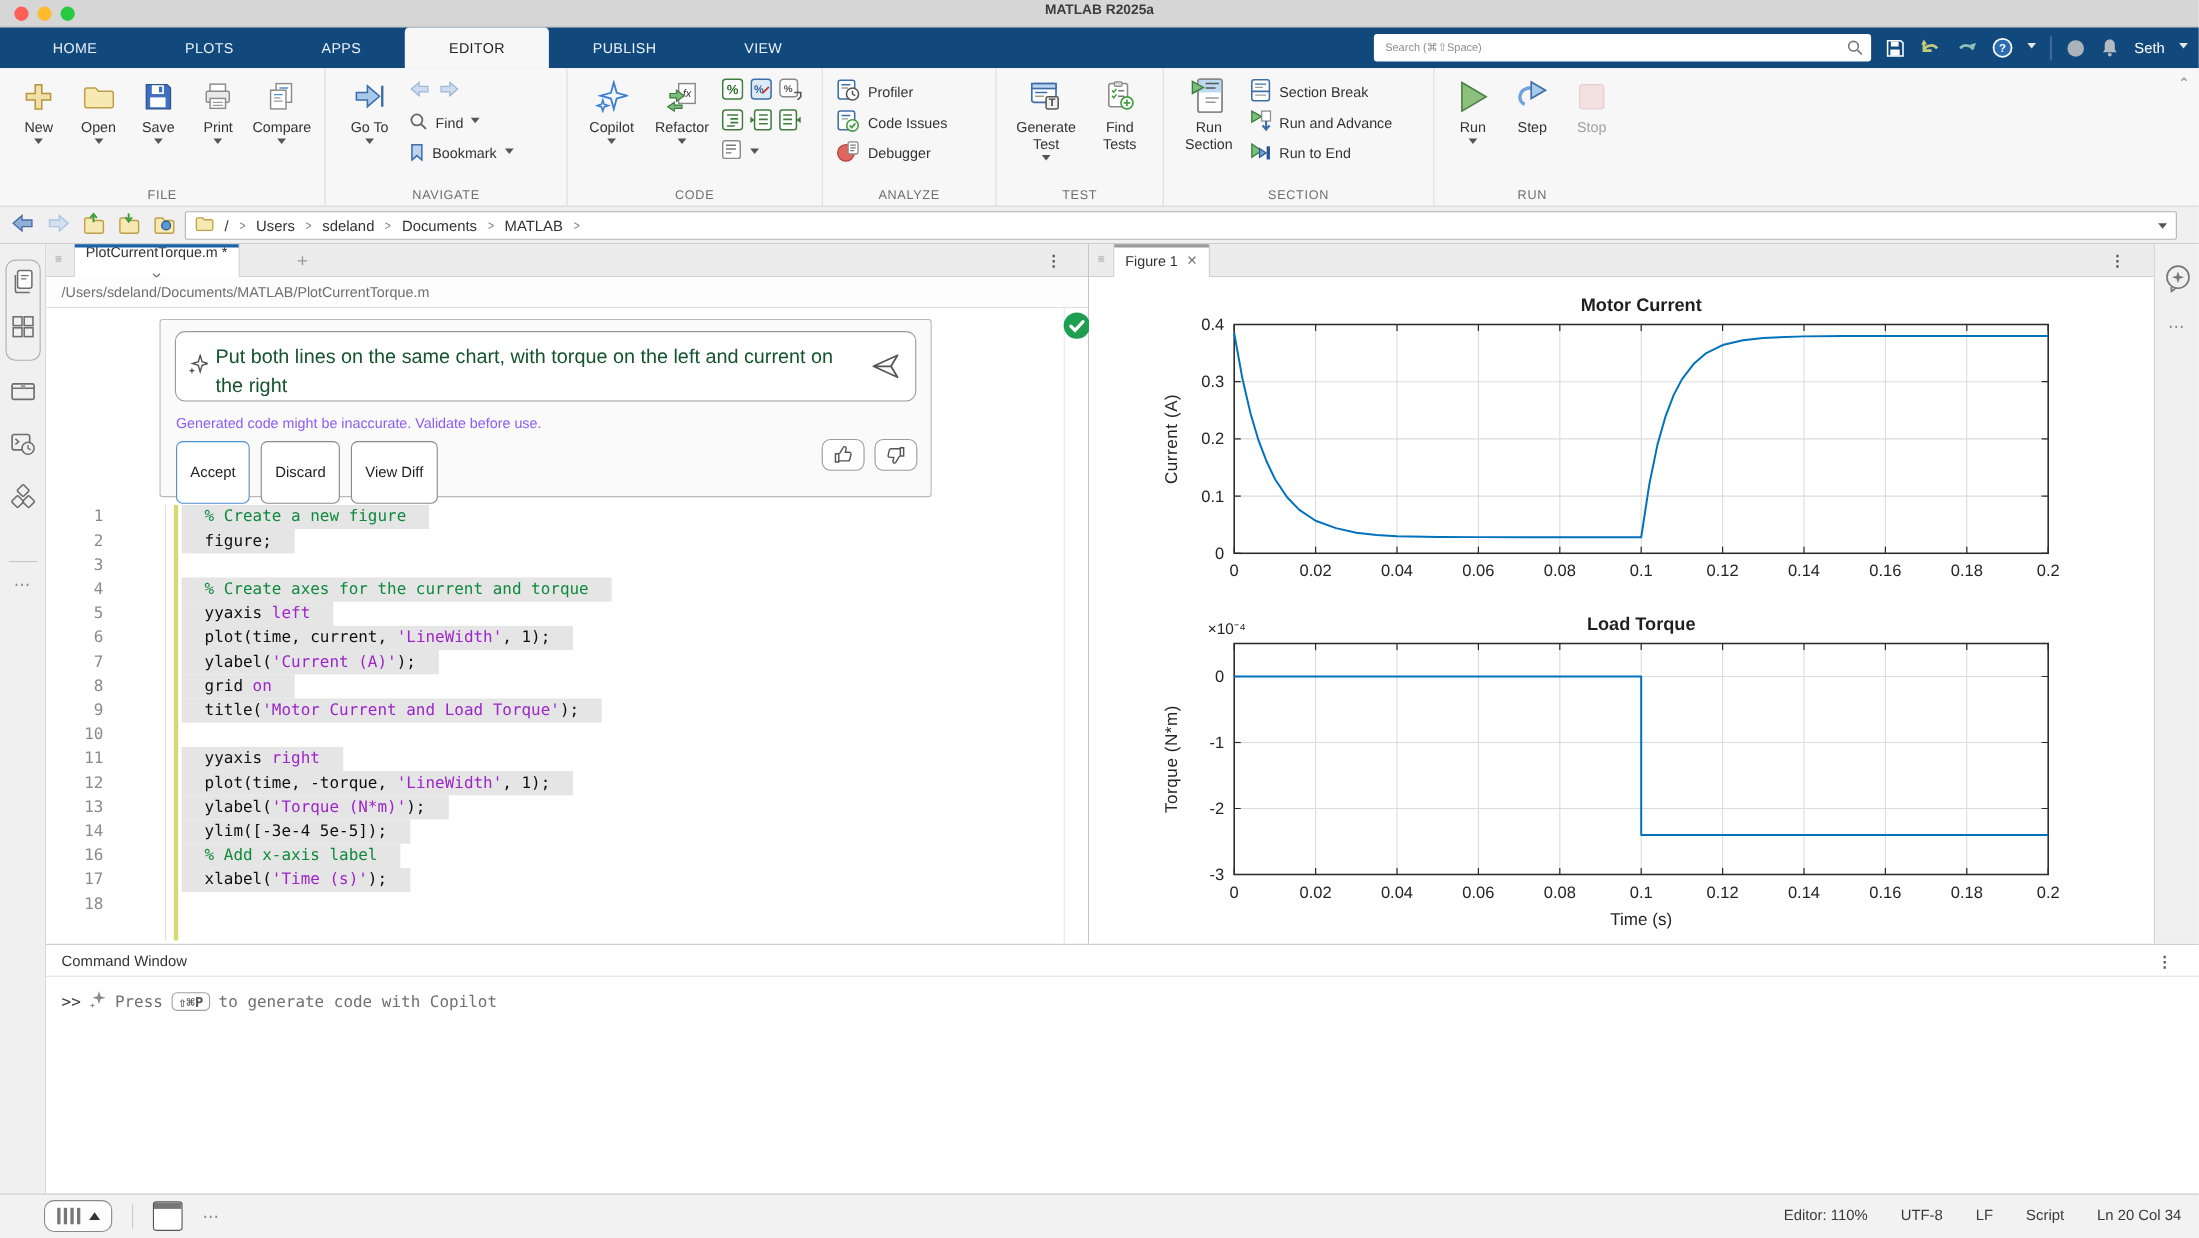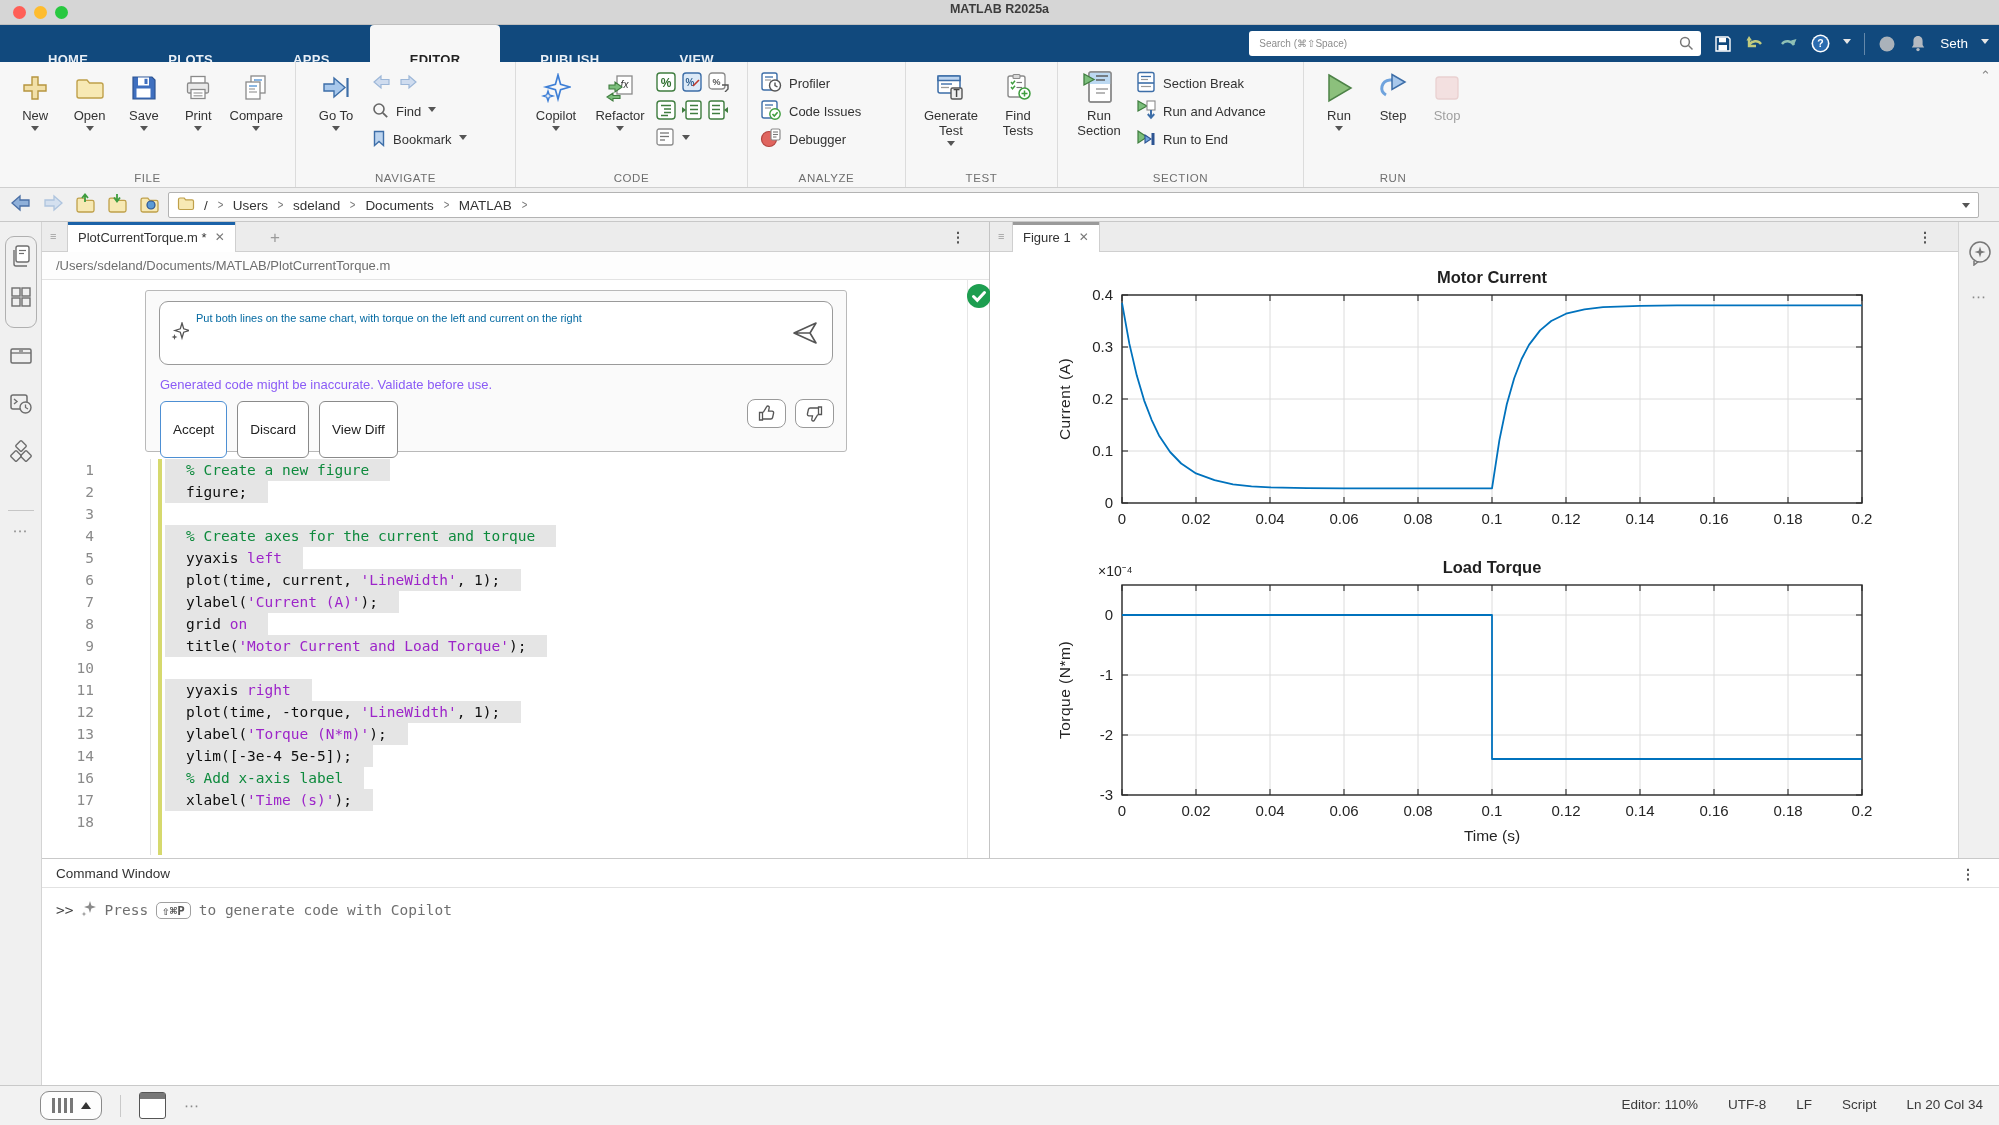--- a/index.html
+++ b/index.html
@@ -12,21 +12,21 @@
               background:#d6d6d6; border-bottom:1px solid #bfbfbf; }
   .tl { position:absolute; top:6px; width:13px; height:13px; border-radius:50%; }
   .tl.red{ left:13px; background:#ff5f57; } .tl.yel{ left:34px; background:#febc2e; }
   .tl.grn{ left:55px; background:#28c840; }
   .win-title { position:absolute; width:100%; text-align:center; top:2px;
                font-size:12.5px; font-weight:bold; color:#3c3c3c; }
 
   
   .ribbon { position:absolute; left:0; top:25px; width:100%; height:37px; background:#11497d; }
   .rtabs { position:absolute; left:8px; top:0; height:37px; display:flex; }
-  .rtab { padding:16px 40px; line-height:37px; font-size:13px; font-weight:bold;
+  .rtab { padding:0 40px; line-height:37px; font-size:13px; font-weight:normal;
           color:#e9eff6; letter-spacing:.3px; cursor:default; }
   .rtab.active { background:#f7f7f7; color:#222; border-radius:4px 4px 0 0; }
   .rright { position:absolute; right:10px; top:0; height:37px; display:flex; align-items:center; gap:13px; }
   .searchbox { position:relative; width:452px; height:25px; }
   .searchbox input { width:100%; height:100%; border:none; border-radius:3px; background:#fff;
                      font-size:10px; color:#333; padding:0 28px 0 10px; outline:none;
                      font-family:"Liberation Sans",sans-serif; }
   .searchbox input::placeholder { color:#8c8c8c; }
   .searchbox svg { position:absolute; right:7px; top:5px; }
   .ric { display:flex; align-items:center; justify-content:center; height:24px; }
@@ -81,35 +81,35 @@
           border-right:1px solid #cfcfcf; }
   .ptab .topline { position:absolute; left:0; top:0; width:100%; height:3px; }
   .closex { color:#777; font-size:12px; }
   .handle { color:#9a9a9a; font-size:11px; letter-spacing:0; line-height:1; }
   .kebab { color:#555; font-size:14px; font-weight:bold; }
 
   
   .editor-panel { position:absolute; left:42px; top:222px; width:948px; height:636px;
                   background:#fff; border-right:1px solid #c4c4c4; }
   .editor-handle { position:absolute; left:8px; top:9px; }
-  .etab { left:25px; }
+  .etab { left:25px;flex-direction:column; }
   .plus-tab { position:absolute; left:228px; top:6px; color:#9a9a9a; font-size:17px; }
   .editor-kebab { position:absolute; right:24px; top:7px; }
   .pathrow { position:absolute; left:0; top:30px; right:0; height:28px; background:#fdfdfd;
              border-bottom:1px solid #e3e3e3; font-size:13px; color:#6e6e6e;
              display:flex; align-items:center; padding-left:14px; }
   .indicator-col { position:absolute; right:0; top:58px; bottom:0; width:22px;
                    border-left:1px solid #e6e6e6; background:#fff; }
   .green-check { position:absolute; right:-4px; top:2px; }
 
   
   .cop-panel { position:absolute; left:103px; top:68px; width:702px; height:162px;
                background:#fafafa; border:1px solid #b9b9b9; border-radius:3px; }
   .cop-prompt { position:absolute; left:13px; top:10px; right:13px; height:64px; background:#fff;
-                border:1px solid #9a9a9a; border-radius:9px; font-size:11px; color:#0369a1;
+                border:1px solid #9a9a9a; border-radius:9px; font-size:18px; color:#14532d;
                 line-height:1.45; padding:9px 52px 0 36px; }
   .cop-spark { position:absolute; left:11px; top:20px; }
   .cop-send { position:absolute; right:13px; top:18px; }
   .cop-note { position:absolute; left:14px; top:86px; font-size:13px; color:#8b5cf6; }
   .cop-btns { position:absolute; left:14px; top:110px; display:flex; gap:10px; }
   .cbtn { font-size:13.5px; color:#222; background:#fff; border:1px solid #8a8a8a;
           border-radius:6px; padding:20px 12px; font-family:"Liberation Sans",sans-serif; }
   .cbtn.primary { border:1.5px solid #4d8fd3; }
   .thumbs { position:absolute; right:12px; top:108px; display:flex; gap:9px; }
   .tbtn { width:39px; height:29px; border:1px solid #9a9a9a; border-radius:8px; background:#fff;

